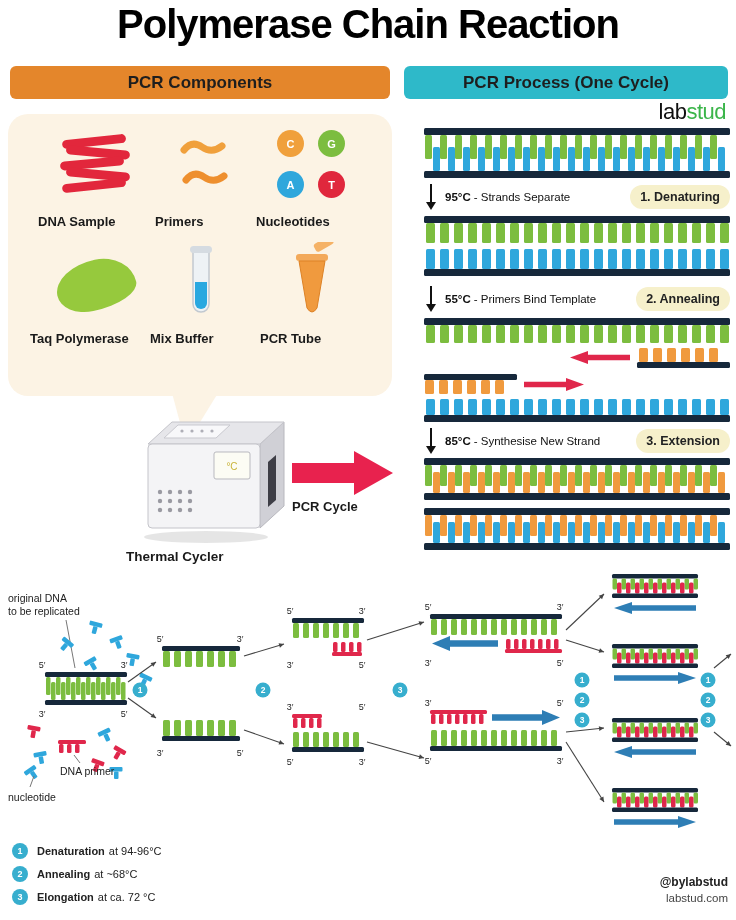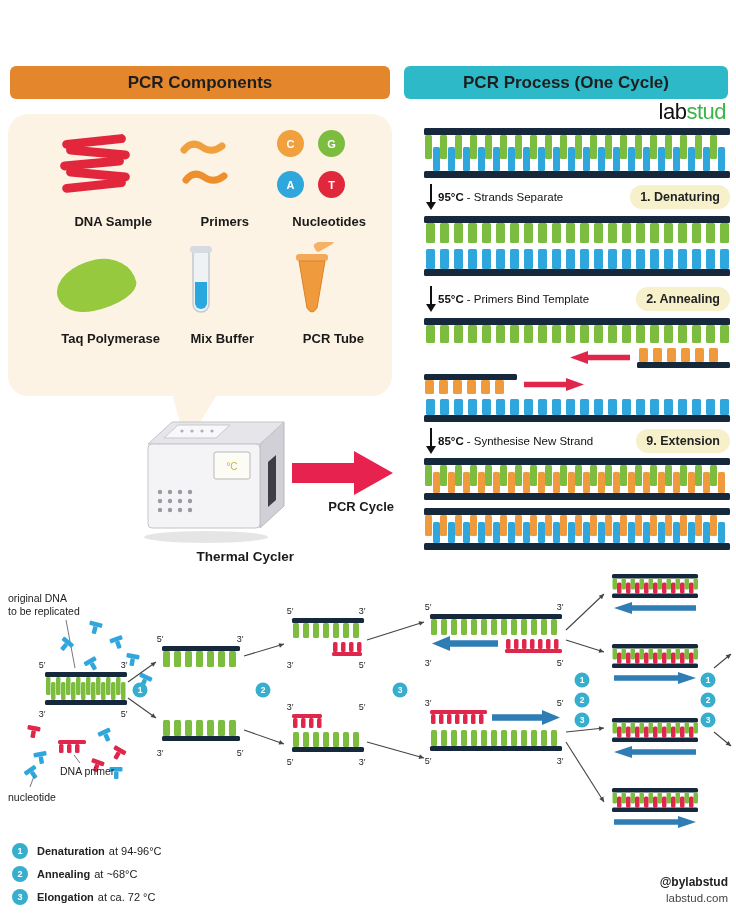--- a/index.html
+++ b/index.html
@@ -8,41 +8,42 @@
   .abs{position:absolute}
   .title{position:absolute;left:0;top:2px;width:736px;text-align:center;font-size:40px;font-weight:bold;color:#000;letter-spacing:-1px}
   .panel-hdr{position:absolute;height:33px;border-radius:6px;display:flex;align-items:center;justify-content:center;font-weight:bold;font-size:17px;color:#1e1e1e}
   .hdr-left{left:10px;top:66px;width:380px;background:#E4862B}
   .hdr-right{left:404px;top:66px;width:324px;background:#2EB9C9}
   .logo{position:absolute;left:404px;top:99px;width:322px;text-align:right;font-size:22px;font-weight:normal;letter-spacing:-0.5px}
   .logo .black{color:#101010}
   .logo .green{color:#3BB54A}
   .bubble{position:absolute;left:8px;top:114px;width:384px;height:282px;background:#FCF3E4;border-radius:20px}
   .bubble-tail{position:absolute;left:172px;top:393px;width:0;height:0;border-left:14px solid transparent;border-right:32px solid transparent;border-top:52px solid #FCF3E4}
-  .comp-label{position:absolute;text-align:right;font-weight:bold;font-size:13px;color:#1a1a1a}
+  .comp-label{position:absolute;text-align:left;font-weight:bold;font-size:13px;color:#1a1a1a}
   .ncirc{position:absolute;width:27px;height:27px;border-radius:50%;display:flex;align-items:center;justify-content:center;color:#fff;font-size:11px;font-weight:bold}
-  .step-row{position:absolute;left:424px;width:306px;height:30px;display:flex;align-items:center;}
+  .step-row{position:absolute;left:424px;width:306px;height:30px;display:flex;align-items:center;gap:7px}
   .step-text{font-size:11.5px;color:#111;white-space:nowrap}
   .step-text .desc{margin-left:3px}
   .step-badge{margin-left:auto;background:#F6F0CB;padding:5px 10px;font-weight:bold;font-size:12.5px;color:#222;border-radius:12px;white-space:nowrap}
   .legend{position:absolute;left:12px;top:843px}
   .legend-row{display:flex;align-items:center;margin-bottom:7px;font-size:11px;color:#222}
   .lcirc{display:inline-flex;width:16px;height:16px;border-radius:50%;background:#37AECE;color:#fff;font-size:9px;font-weight:bold;align-items:center;justify-content:center;margin-right:9px;flex:0 0 auto}
   .lname{font-weight:bold}
   .ldetail{margin-left:4px}
   .footer{position:absolute;left:480px;top:875px;width:248px;text-align:right}
   .handle{font-size:12px;font-weight:bold;color:#222}
   .site{font-size:11.5px;color:#444;margin-top:3px}
   .diagram-note{position:absolute;font-size:10.5px;color:#222;line-height:12.5px}
 </style>
 </head>
 <body>
 
 <div class="canvas">
 
+  <div class="title">Polymerase Chain Reaction</div>
 
   <div class="panel-hdr hdr-left">
     <span>PCR Components</span>
   </div>
   <div class="panel-hdr hdr-right">
     <span>PCR Process (One Cycle)</span>
   </div>
 
   <div class="logo">
     <span class="black">lab</span><span class="green">stud</span>
@@ -318,21 +319,21 @@
     </svg>
 
   <div class="step-row" style="top:426px">
     <svg width="14" height="28" viewBox="0 0 14 28">
       <line x1="7" y1="1" x2="7" y2="20" stroke="#111" stroke-width="2"></line>
         <polygon points="2,19 12,19 7,27" fill="#111"></polygon>
     </svg>
     <div class="step-text">
       <b>85°C</b><span class="desc">- Synthesise New Strand</span>
     </div>
-    <div class="step-badge">9. Extension</div>
+    <div class="step-badge">3. Extension</div>
   </div>
 
   <svg id="strand4" class="abs" style="left:424px;top:458px" width="306" height="92">
       <rect x="0" y="0" width="306" height="7" rx="1.5" fill="#16283B"></rect>
       <rect x="1" y="7" width="7" height="21" rx="1.5" fill="#7CBD3F"></rect>
       <rect x="16" y="7" width="7" height="21" rx="1.5" fill="#7CBD3F"></rect>
       <rect x="31" y="7" width="7" height="21" rx="1.5" fill="#7CBD3F"></rect>
       <rect x="46" y="7" width="7" height="21" rx="1.5" fill="#7CBD3F"></rect>
       <rect x="61" y="7" width="7" height="21" rx="1.5" fill="#7CBD3F"></rect>
       <rect x="76" y="7" width="7" height="21" rx="1.5" fill="#7CBD3F"></rect>

